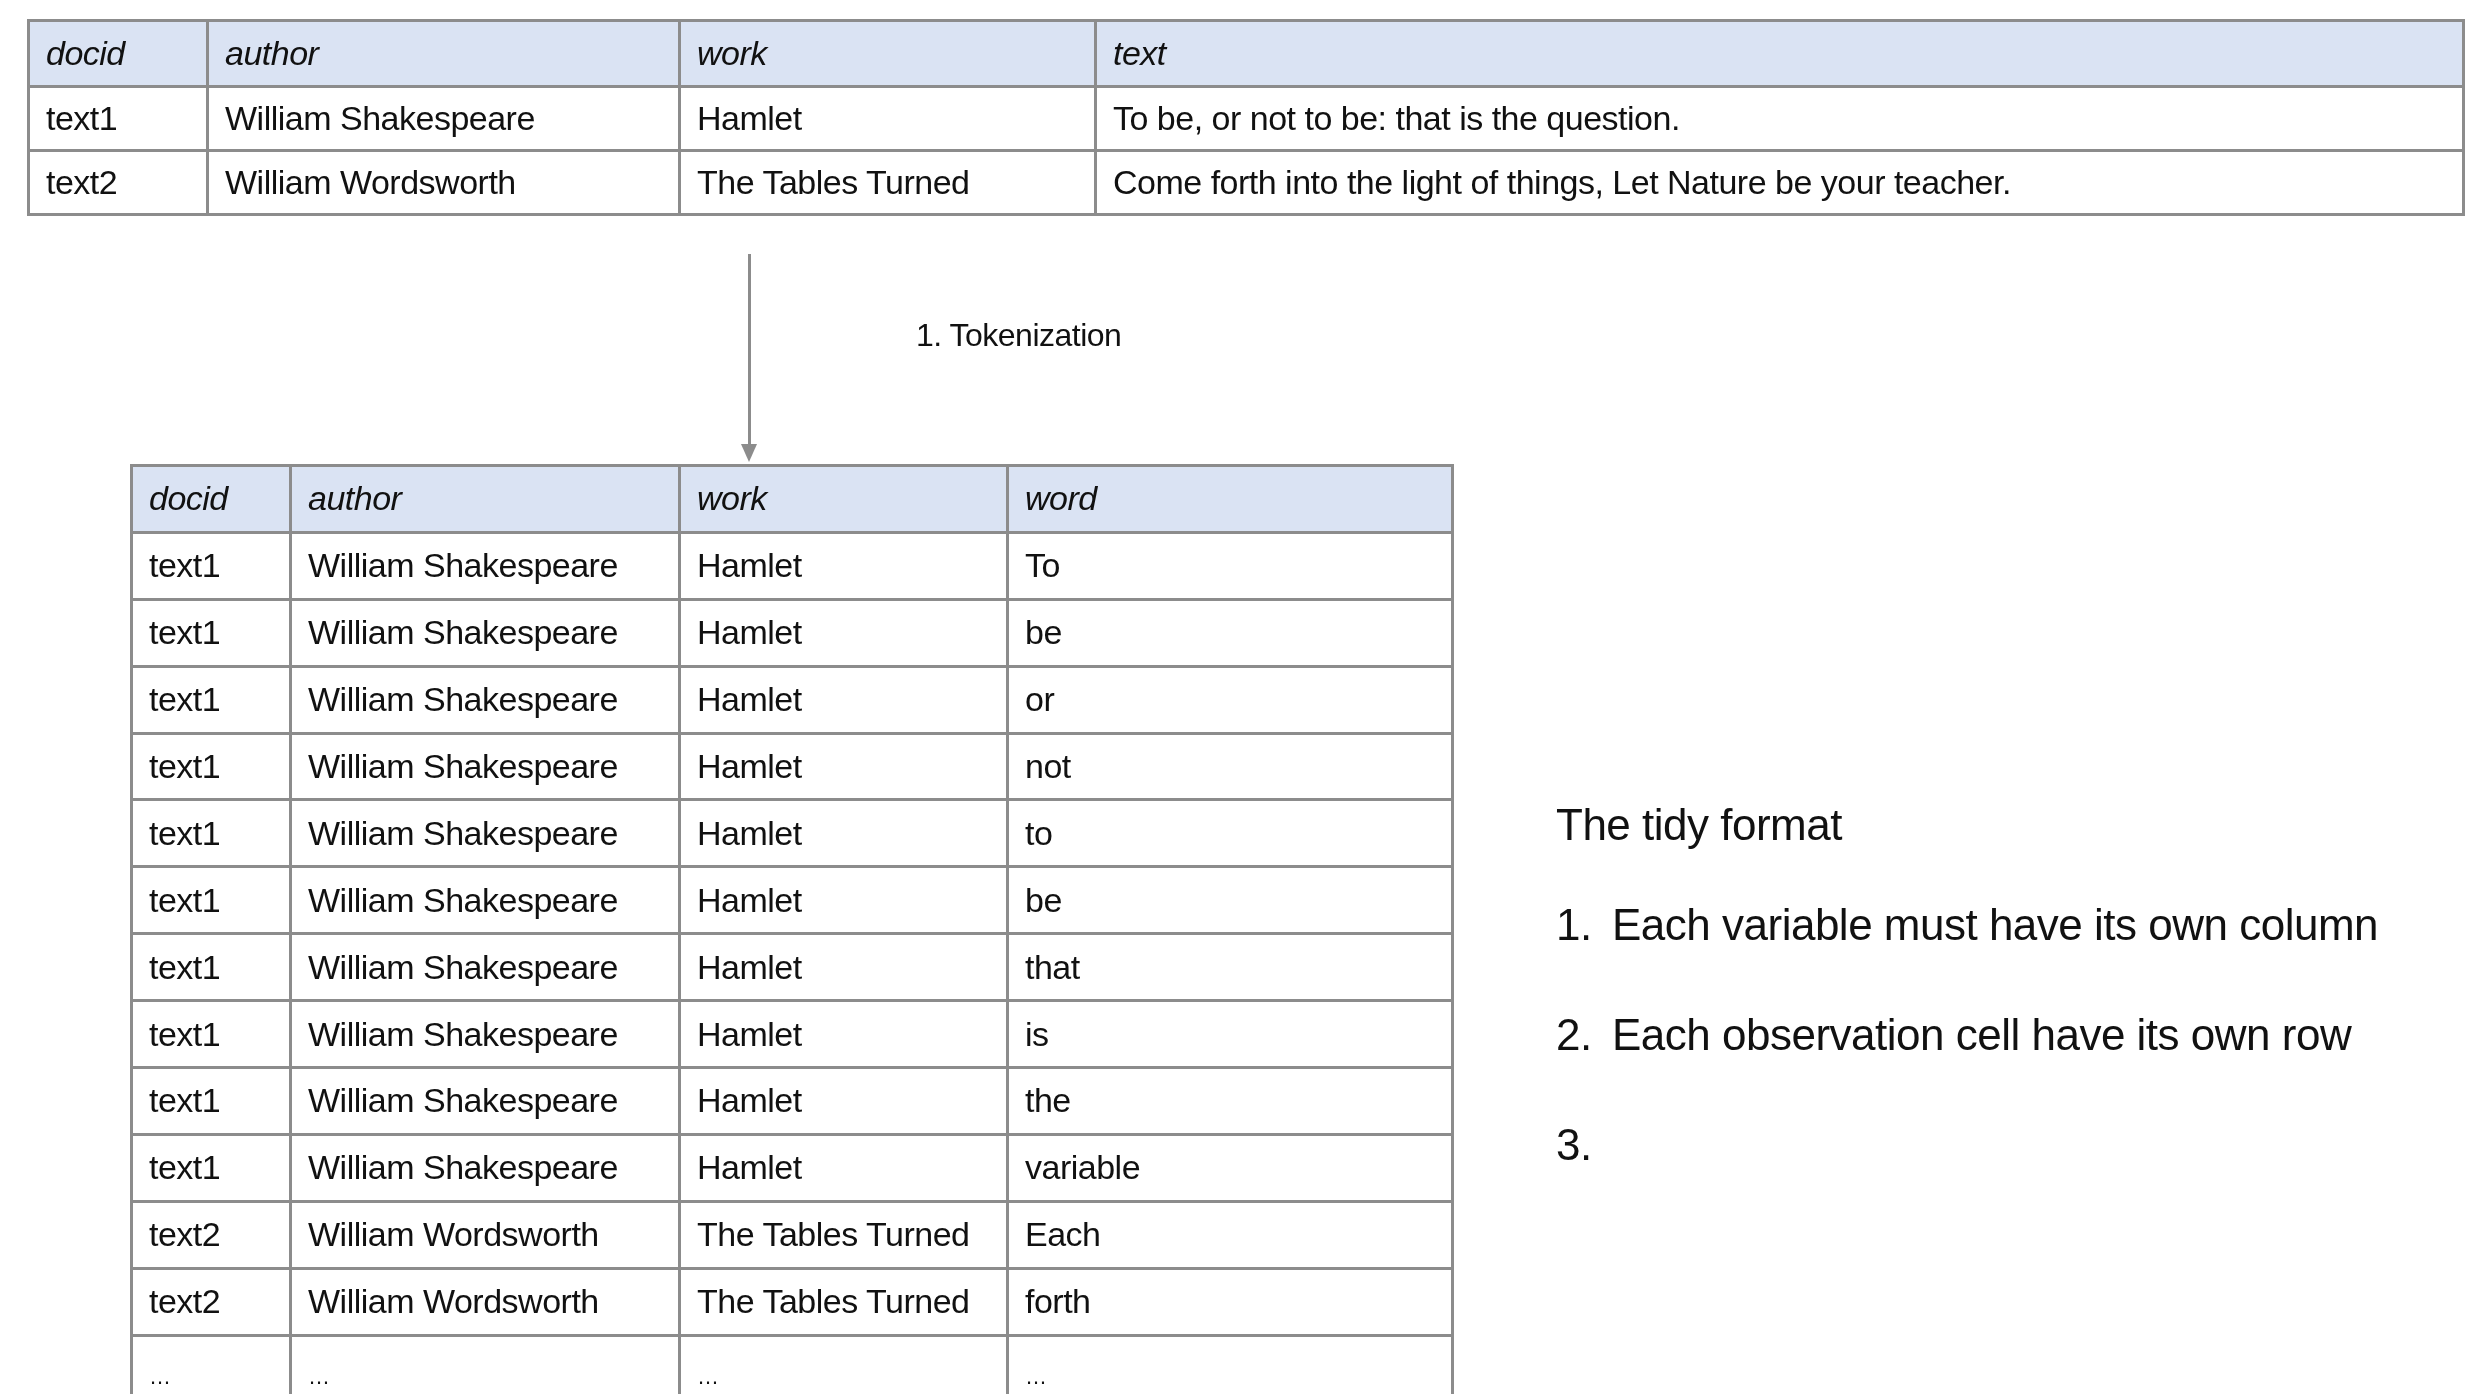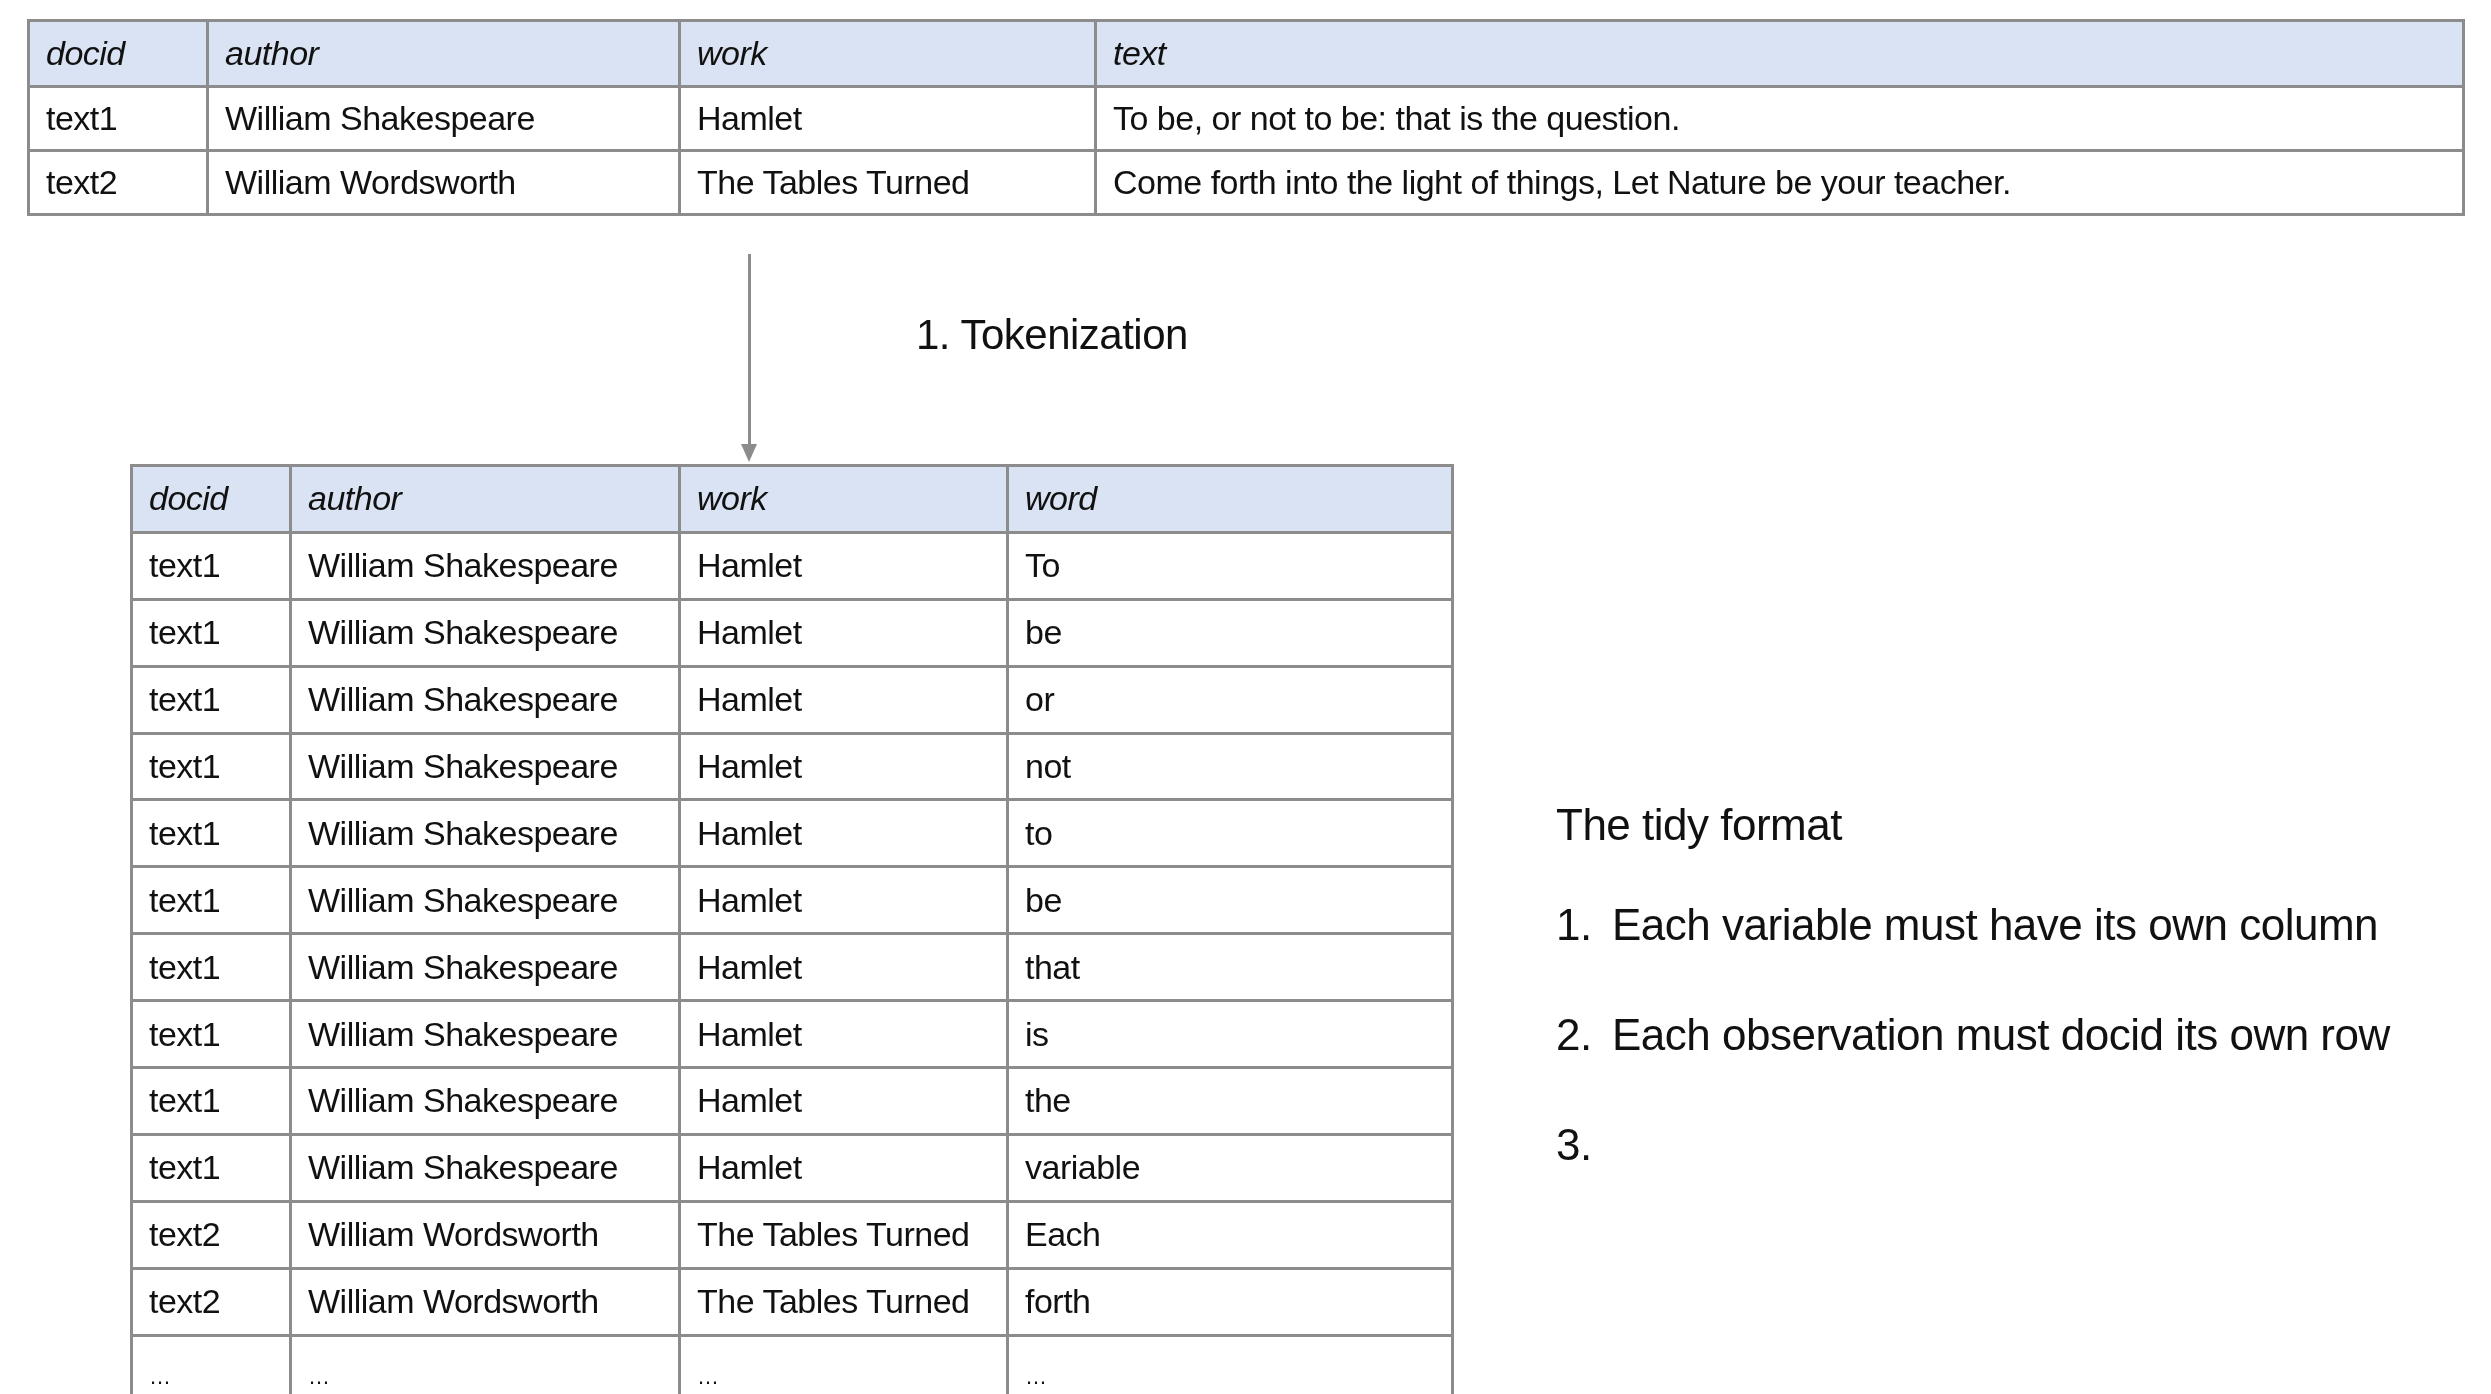--- a/index.html
+++ b/index.html
@@ -12,21 +12,21 @@
   th { background: #dae3f3; font-style: italic; }
   #wide-table { left: 27px; top: 19px; width: 2438px; }
   #wide-table tr { height: 64px; }
   #wide-table tr.hdr { height: 66px; }
   #long-table { left: 130px; top: 464px; width: 1324px; }
   #long-table tr { height: 66.9px; }
   .arrow-line { position: absolute; left: 748px; top: 254px; width: 3px; height: 192px; background: #8c8c8c; }
   .arrow-head { position: absolute; left: 741px; top: 444px; width: 0; height: 0;
                 border-left: 8px solid transparent; border-right: 8px solid transparent;
                 border-top: 18px solid #8c8c8c; }
-  .steps { position: absolute; left: 916px; top: 312px; font-size: 42px; line-height: 46px; letter-spacing: -0.5px; }
+  .steps { position: absolute; left: 916px; top: 312px; font-size: 32px; line-height: 46px; letter-spacing: -0.5px; }
   .tidy { position: absolute; left: 1556px; top: 800px; }
   .tidy-title { font-size: 44px; font-weight: normal; letter-spacing: -0.5px; margin: 0 0 40px 0; height: 60px; }
   .tidy-item { font-size: 44px; height: 110px; letter-spacing: -0.5px; display: flex; }
   .tidy-num { width: 56px; }
 </style>
 </head>
 <body>
 
 <table id="wide-table">
   <colgroup>
@@ -160,18 +160,18 @@
   </table>
 
 <div class="tidy">
   <div class="tidy-title">The tidy format</div>
   <div class="tidy-item">
     <span class="tidy-num">1.</span>
     <span>Each variable must have its own column</span>
   </div>
   <div class="tidy-item">
     <span class="tidy-num">2.</span>
-    <span>Each observation must docid its own row</span>
+    <span>Each observation cell have its own row</span>
   </div>
   <div class="tidy-item">
     <span class="tidy-num">3.</span>
   </div>
 </div>
 
 </body></html>

